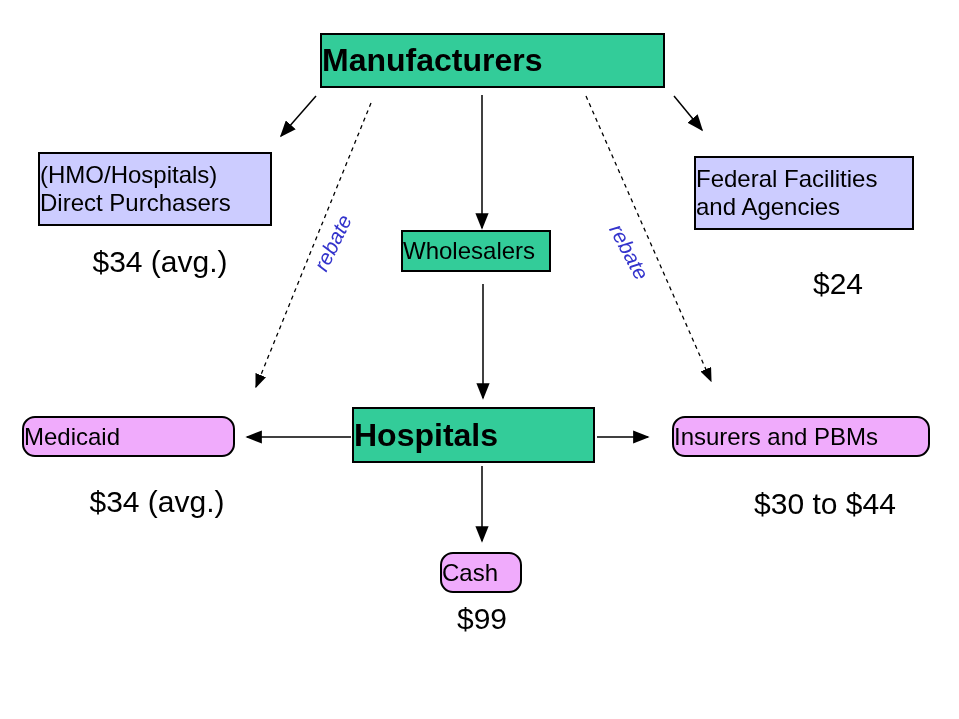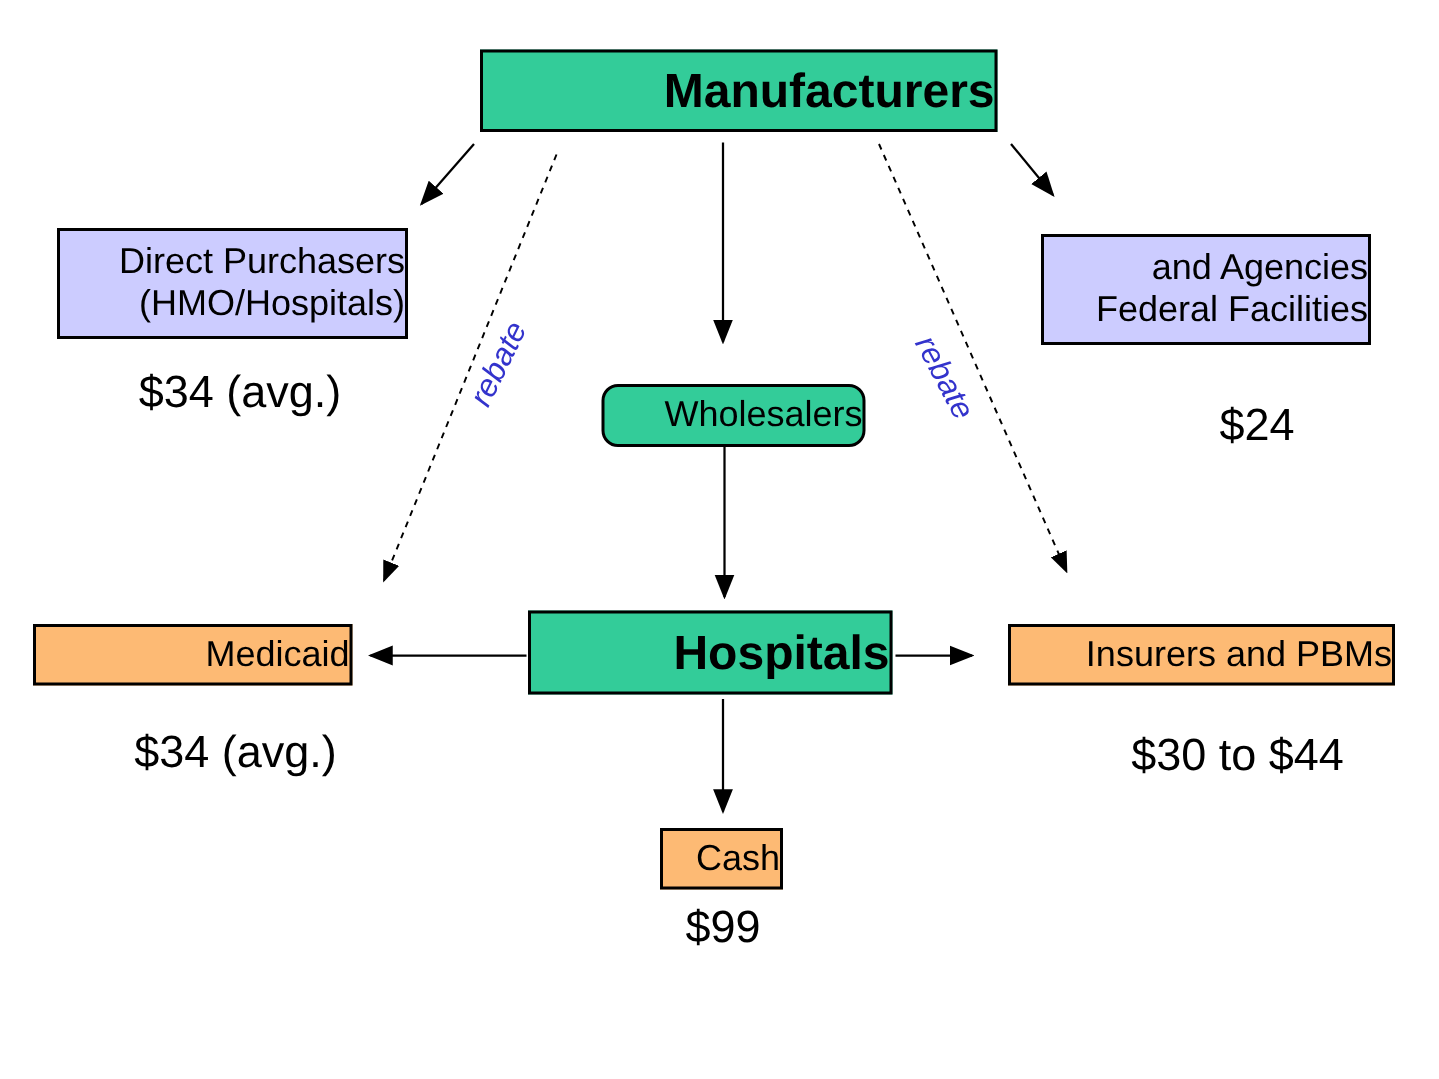--- a/index.html
+++ b/index.html
@@ -15,29 +15,29 @@
   .edges-layer {
     position: absolute; left: 0; top: 0; z-index: 1;
   }
   .node {
     position: absolute;
     z-index: 2;
     box-sizing: border-box;
     border: 2px solid #000000;
     display: flex;
     flex-direction: column;
-    align-items: flex-end;
+    align-items: flex-start;
     justify-content: center;
     text-align: center;
     color: #000000;
     line-height: 1.15;
   }
   .node.green { background: #33CC99; }
   .node.lavender { background: #CCCCFF; }
-  .node.gray { background: #fdba74; }
+  .node.gray { background: #f0abfc; border-radius: 13px; }
   .node.big { font-size: 32px; font-weight: bold; }
   .node.small { font-size: 24px; }
   .price {
     position: absolute;
     z-index: 2;
     transform: translateX(-50%);
     font-size: 30px;
     color: #000000;
     white-space: nowrap;
   }
@@ -70,31 +70,31 @@
   <line x1="351" y1="437" x2="247" y2="437" stroke="#000000" stroke-width="1.5" marker-end="url(#arrowhead)"></line>
   <line x1="597" y1="437" x2="648" y2="437" stroke="#000000" stroke-width="1.5" marker-end="url(#arrowhead)"></line>
   <line x1="482" y1="466" x2="482" y2="541" stroke="#000000" stroke-width="1.5" marker-end="url(#arrowhead)"></line>
 </svg>
 
 <div class="node green big" style="left:320px; top:33px; width:345px; height:55px;">
   <span>Manufacturers</span>
 </div>
 
 <div class="node lavender small" style="left:38px; top:152px; width:234px; height:74px;">
+  <span>(HMO/Hospitals)</span>
   <span>Direct Purchasers</span>
-  <span>(HMO/Hospitals)</span>
 </div>
 
-<div class="node green small" style="left:401px; top:256px; width:176px; height:42px;border-radius:11px;">
+<div class="node green small" style="left:401px; top:230px; width:150px; height:42px;">
   <span>Wholesalers</span>
 </div>
 
 <div class="node lavender small" style="left:694px; top:156px; width:220px; height:74px;">
+  <span>Federal Facilities</span>
   <span>and Agencies</span>
-  <span>Federal Facilities</span>
 </div>
 
 <div class="node gray small" style="left:22px; top:416px; width:213px; height:41px;">
   <span>Medicaid</span>
 </div>
 
 <div class="node green big" style="left:352px; top:407px; width:243px; height:56px;">
   <span>Hospitals</span>
 </div>
 

